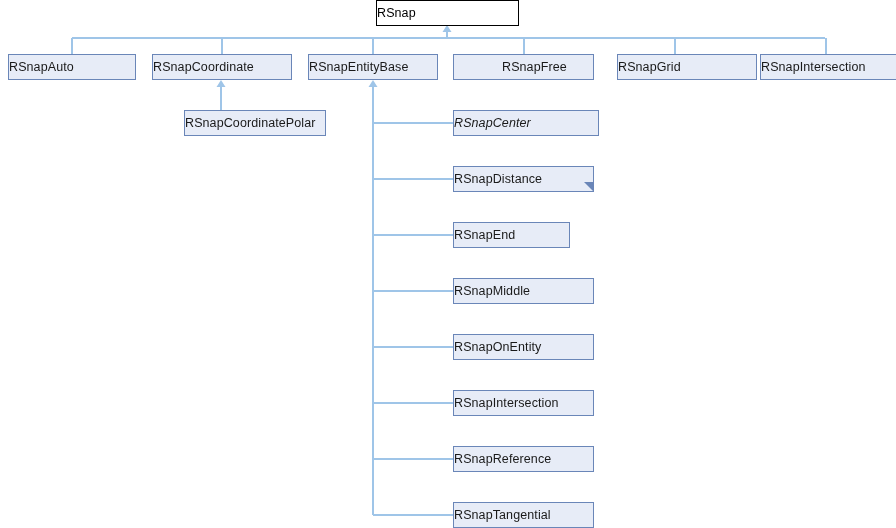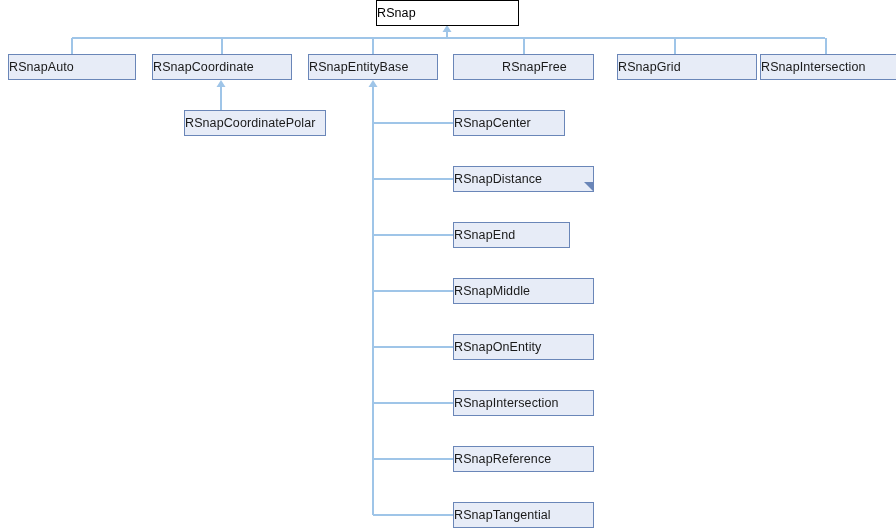--- a/index.html
+++ b/index.html
@@ -111,21 +111,21 @@
       </div>
       <div class="node" style="left: 605px; top: 54px; width: 140px; margin-left: 12px;">
         <span class="label">RSnapGrid</span>
       </div>
       <div class="node" style="left: 760px; top: 54px; width: 148px;">
         <span class="label">RSnapIntersection</span>
       </div>
       <div class="node" style="left: 150px; top: 110px; width: 142px; margin-left: 34px;">
         <span class="label">RSnapCoordinatePolar</span>
       </div>
-      <div class="node" style="left: 453px; top: 110px; width: 112px;">
+      <div class="node" style="left: 453px; top: 110px; width: 146px; font-style: italic;">
         <span class="label">RSnapCenter</span>
       </div>
       <div class="node" style="left: 453px; top: 166px; width: 141px;">
         <span class="label">RSnapDistance</span>
         <span class="dogear"></span>
       </div>
       <div class="node" style="left: 453px; top: 222px; width: 117px;">
         <span class="label">RSnapEnd</span>
       </div>
       <div class="node" style="left: 453px; top: 278px; width: 141px;">

